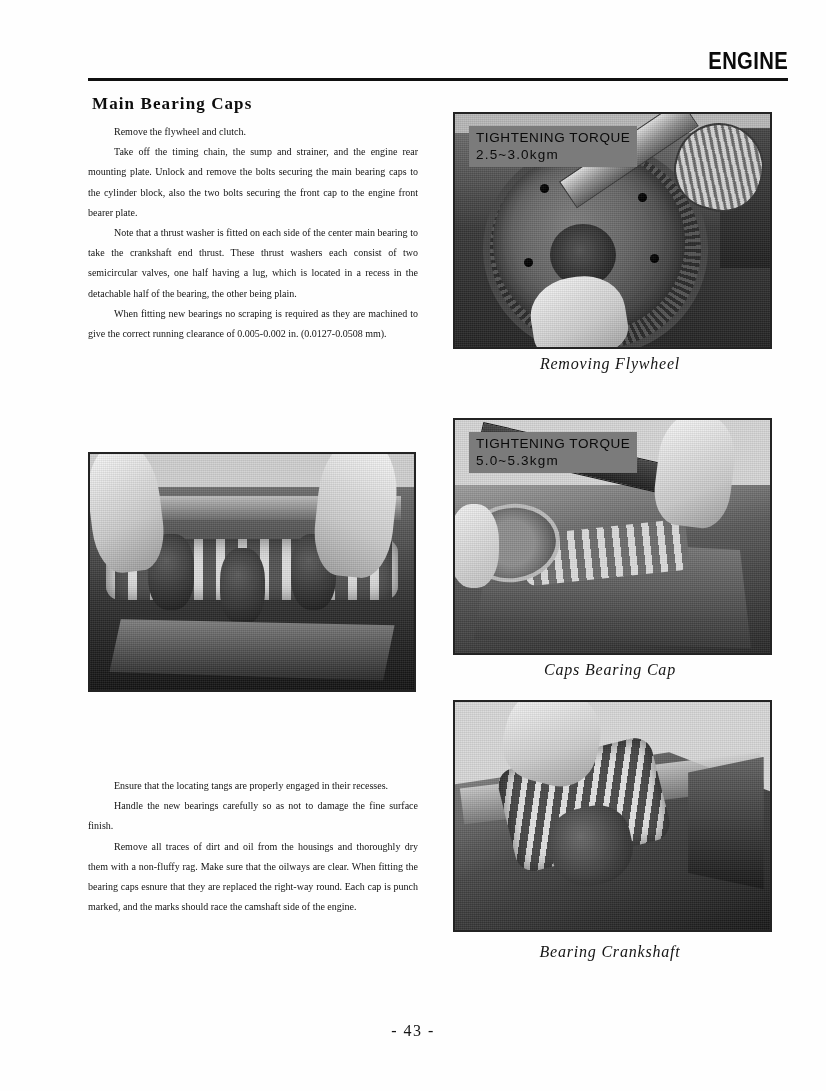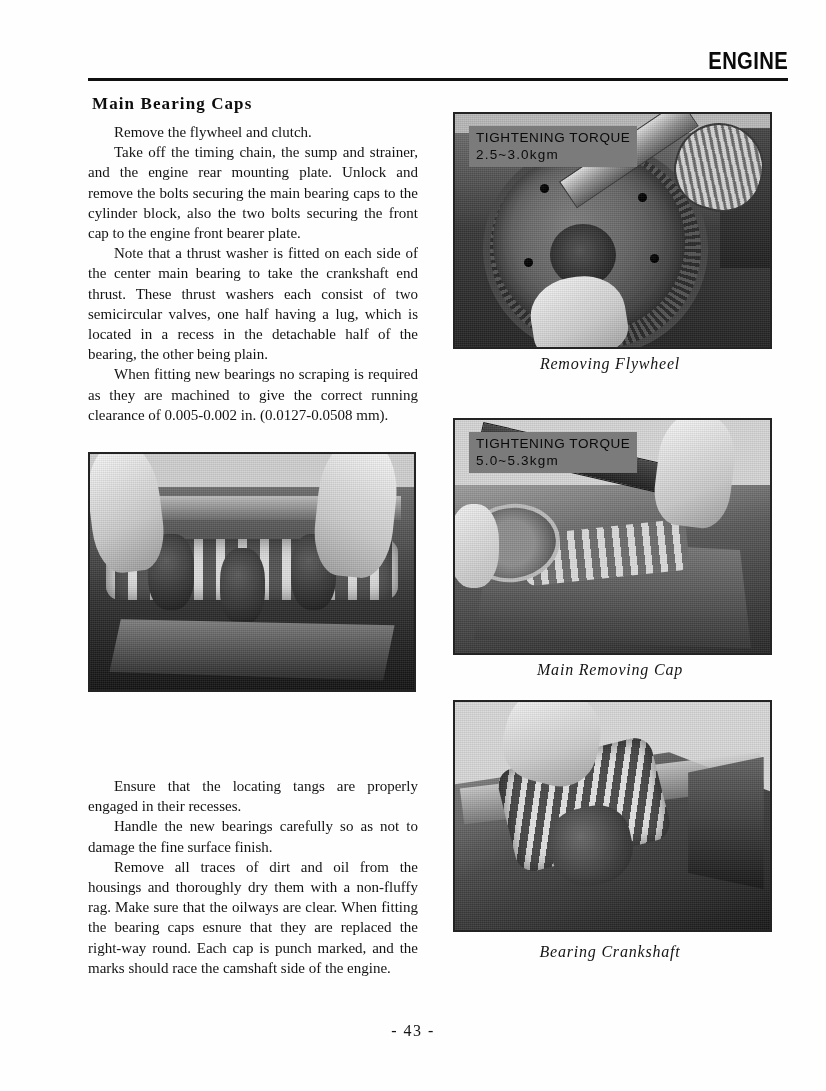--- a/index.html
+++ b/index.html
@@ -42,21 +42,21 @@
     width: 700px;
     height: 3px;
     background: #101010;
   }
 
   
   .textcol {
     position: absolute;
     left: 88px;
     width: 330px;
-    font-size: 15px;
+    font-size: 10px;
     line-height: 20.2px;
     text-align: justify;
     text-justify: inter-word;
     color: #131313;
   }
   #section-heading {
     position: absolute;
     left: 92px;
     top: 94px;
     font-size: 17px;
@@ -362,21 +362,21 @@
       <div class="bar"></div>
       <div class="hand2"></div>
       <div class="hand3"></div>
       <div class="grain"></div>
     </div>
     <div class="torque-label" style="left:14px;top:12px;">
       <span>TIGHTENING  TORQUE</span>
       <span class="l2">5.0~5.3kgm</span>
     </div>
   </div>
-  <div class="caption" style="left:450px; top:661px;">Main Removing Cap</div>
+  <div class="caption" style="left:450px; top:661px;">Caps Bearing Cap</div>
 
   <div id="photo-crankshaft" class="photo">
     <div class="scene">
       <div class="blockbg"></div>
       <div class="deck"></div>
       <div class="wall"></div>
       <div class="shaft"></div>
       <div class="web"></div>
       <div class="hand4"></div>
       <div class="grain"></div>

